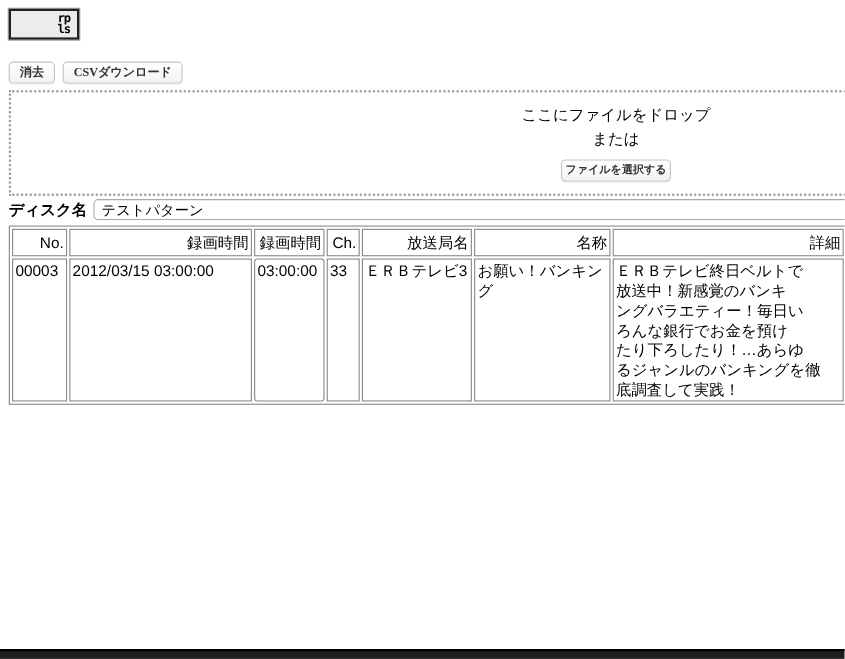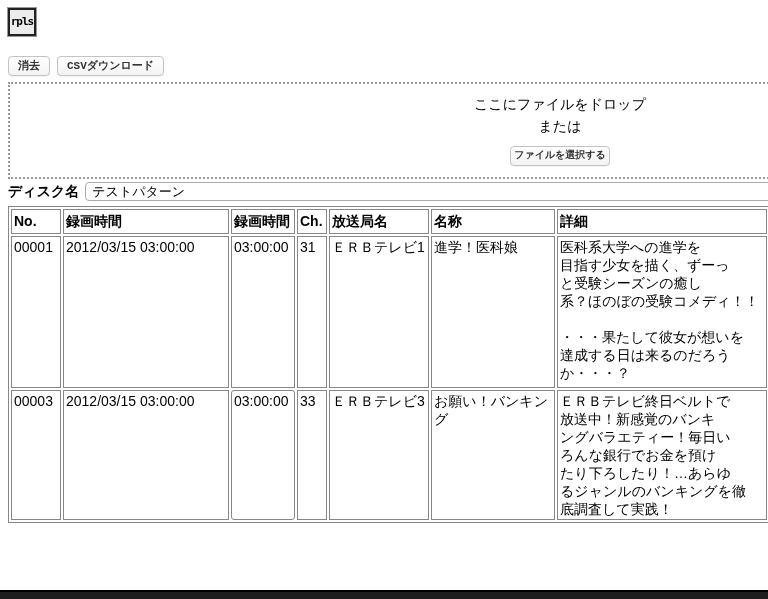--- a/index.html
+++ b/index.html
@@ -29,44 +29,45 @@
     gap: 9px;
     margin: 4px 0 20px 0;
   }
   .favicon {
     width: 24px;
     height: 24px;
     background: #ececec;
     border: 2px solid #222;
     box-shadow: 0 0 0 1px #999;
     display: flex;
-    flex-direction: row;
+    flex-direction: column;
     align-items: center;
     justify-content: center;
     font-family: "DejaVu Sans Mono", monospace;
     font-weight: bold;
     font-size: 11px;
     line-height: 10px;
     letter-spacing: -1px;
+    padding-left: 36px;
   }
   .app-title {
     font-size: 28px;
     font-weight: bold;
     margin: 0;
     letter-spacing: 0.2px;
   }
 
   
   .toolbar {
     display: flex;
     gap: 7px;
     margin: 0 0 6px 0;
   }
   .btn {
-    font-family: Liberation Mono, monospace;
+    font-family: Liberation Serif, serif;
     font-size: 11px;
     font-weight: bold;
     color: #333;
     background: linear-gradient(#ffffff, #f3f3f3);
     border: 1px solid #c3c3c3;
     border-radius: 4px;
     padding: 3px 9px;
     line-height: 12px;
     box-shadow: 0 1px 1px rgba(0,0,0,0.05);
     cursor: pointer;
@@ -127,22 +128,22 @@
     background: #fff;
   }
   table.rpls th, table.rpls td {
     border: 1px solid #878787;
     box-sizing: border-box;
     font-size: 14px;
     vertical-align: top;
     overflow: hidden;
   }
   table.rpls th {
-    font-weight: bold;
-    text-align: left;
+    font-weight: normal;
+    text-align: right;
     padding: 3px 2px;
     line-height: 17px;
     white-space: nowrap;
   }
   table.rpls td {
     text-align: left;
     padding: 1px 2px;
     line-height: 18px;
   }
   td.detail { white-space: pre-line; }
@@ -217,36 +218,20 @@
             <th>No.</th>
             <th>録画時間</th>
             <th>録画時間</th>
             <th>Ch.</th>
             <th>放送局名</th>
             <th>名称</th>
             <th>詳細</th>
           </tr>
       </thead>
       <tbody id="rpls-body">
-          <tr class="row-0">
-            <td class="no">00001</td>
-            <td class="datetime">2012/03/15 03:00:00</td>
-            <td class="duration">03:00:00</td>
-            <td class="ch">31</td>
-            <td class="station">ＥＲＢテレビ1</td>
-            <td class="name">進学！医科娘</td>
-            <td class="detail">医科系大学への進学を
-目指す少女を描く、ずーっ
-と受験シーズンの癒し
-系？ほのぼの受験コメディ！！
-
-・・・果たして彼女が想いを
-達成する日は来るのだろう
-か・・・？</td>
-          </tr>
           <tr class="row-2">
             <td class="no">00003</td>
             <td class="datetime">2012/03/15 03:00:00</td>
             <td class="duration cell-focus">03:00:00</td>
             <td class="ch">33</td>
             <td class="station">ＥＲＢテレビ3</td>
             <td class="name">お願い！バンキング</td>
             <td class="detail">ＥＲＢテレビ終日ベルトで
 放送中！新感覚のバンキ
 ングバラエティー！毎日い

